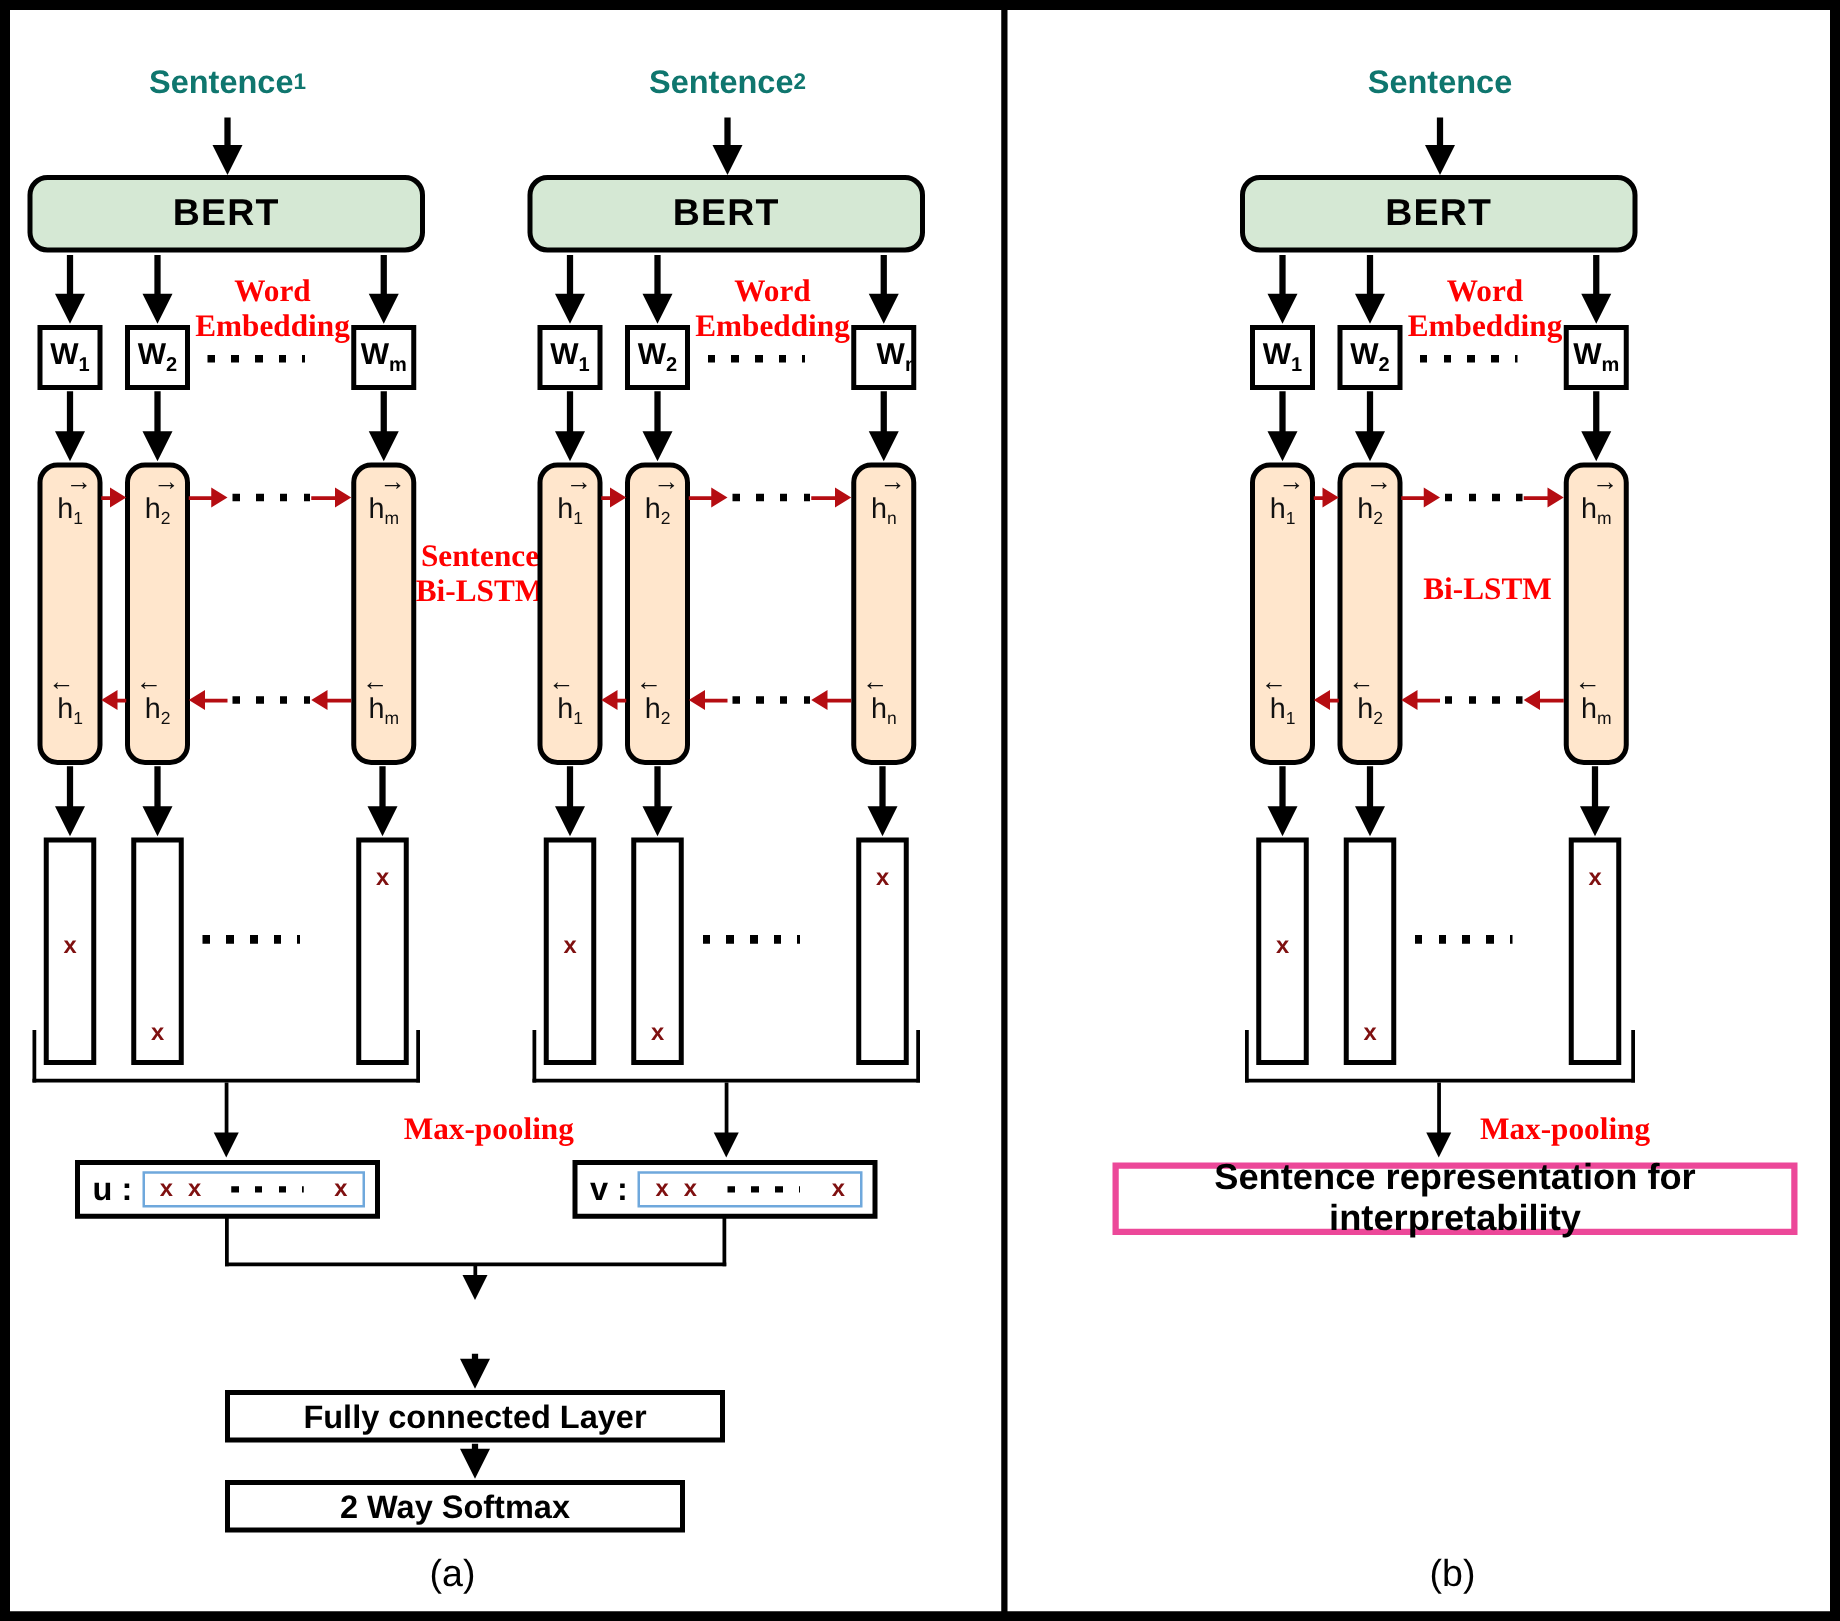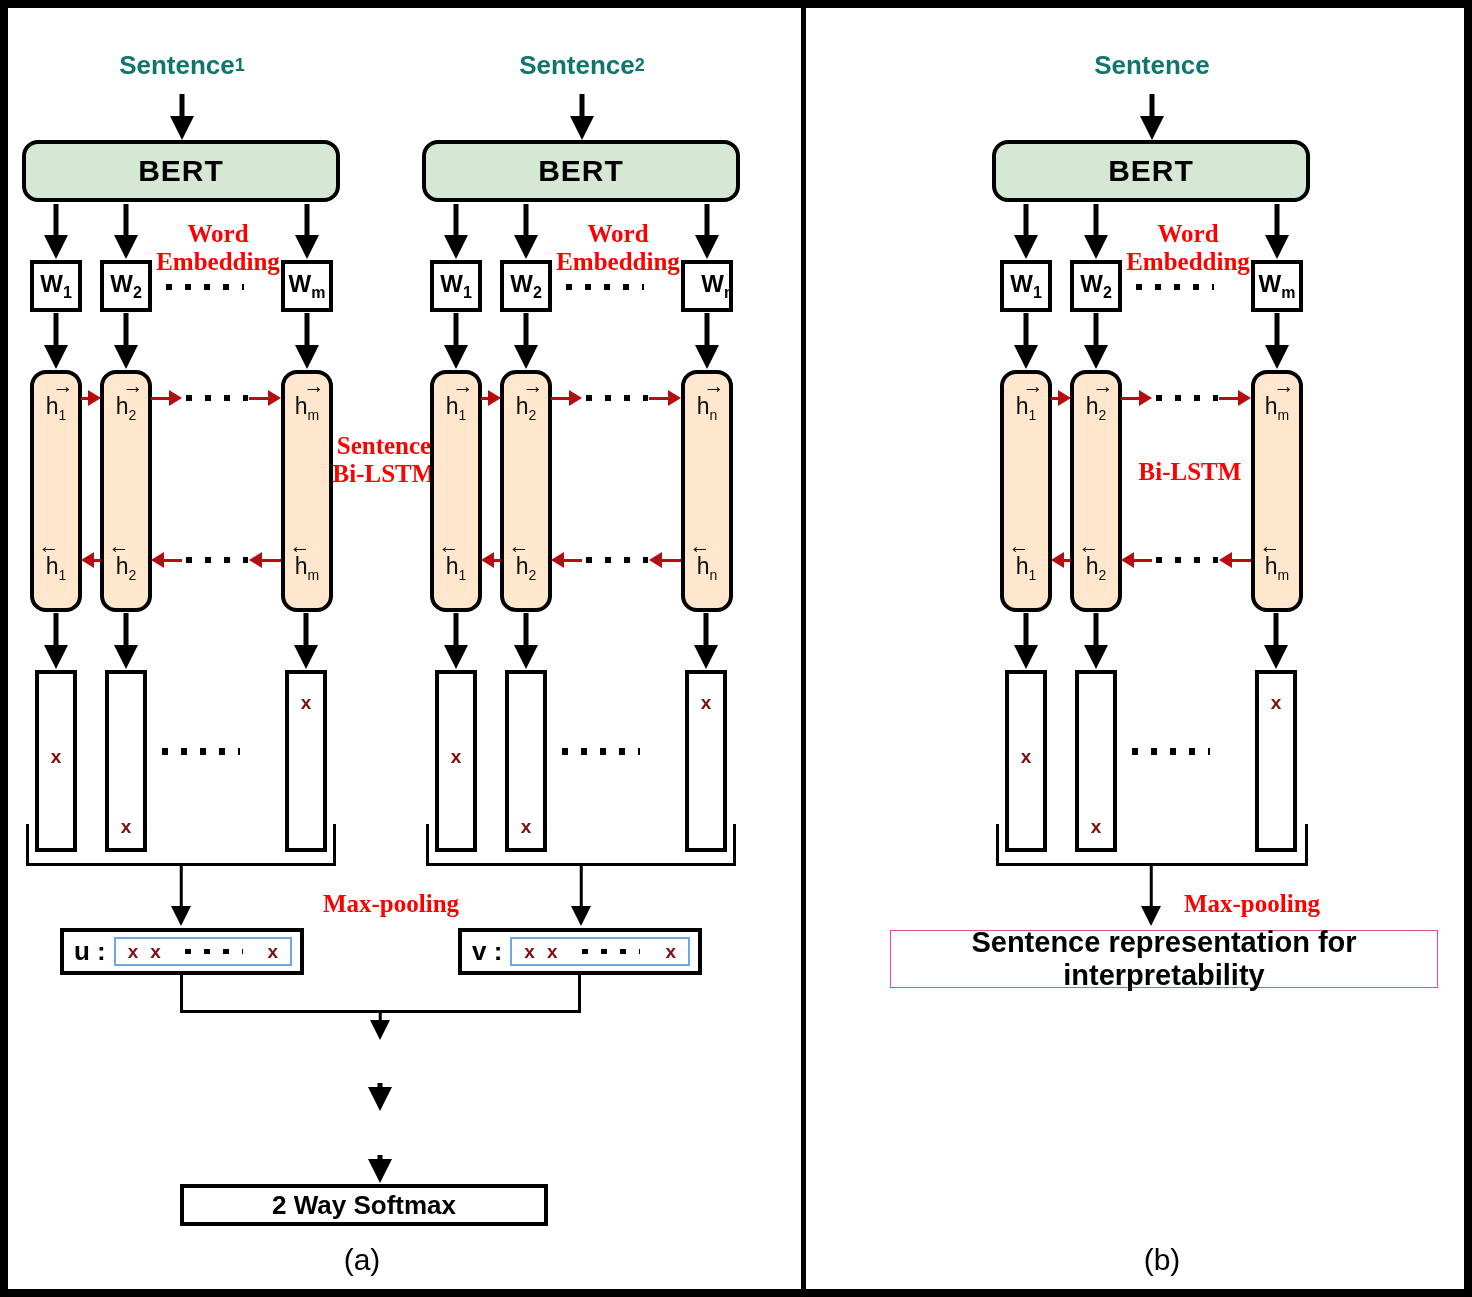--- a/index.html
+++ b/index.html
@@ -65,21 +65,21 @@
   .fbox{border:4px solid #000;background:#fff;font-size:26px;font-weight:bold;box-sizing:border-box;}
   .uvbox{border:4px solid #000;background:#fff;display:flex;align-items:center;
          padding:0 6px 0 10px;box-sizing:border-box;}
   .uvlabel{font-size:26px;font-weight:bold;white-space:pre;}
   .uvinner{flex:1;align-self:stretch;margin:5px 2px 5px 8px;
            border:2px solid var(--inner-box-border,#6fa8dc);
            display:flex;align-items:center;padding:0 12px;}
   .xm2{color:var(--x-mark,#7f1010);font-weight:bold;font-size:19px;}
   .uvinner .dots{width:58px;height:5px;margin:0 auto;}
 
-  .sentrep{border:1px solid #ec4899;background:#fff;font-size:29px;font-weight:bold;box-sizing:border-box;}
+  .sentrep{border:5px solid #ec4899;background:#fff;font-size:29px;font-weight:bold;box-sizing:border-box;}
   .caption{font-size:30px;color:#000;}
 </style>
 </head>
 <body>
 
 <div class="page">
 
   <div class="abs ctr title" style="left:62px;top:48px;width:240px;height:34px;">
       <span>Sentence</span>
       <sub>1</sub>
@@ -246,20 +246,23 @@
       <span class="xm2">x</span>
     </div>
   </div>
 
   <div class="abs line" style="left:180px;top:973px;width:3px;height:40px;"></div>
   <div class="abs line" style="left:578px;top:973px;width:3px;height:40px;"></div>
   <div class="abs line" style="left:180px;top:1010px;width:401px;height:3px;"></div>
   <div class="varrow thin" style="left:368px;top:1012px;height:28px;"></div>
 
   <div class="varrow" style="left:368px;top:1083px;height:28px;"></div>
+  <div class="abs ctr fbox" style="left:180px;top:1112px;width:400px;height:42px;">
+      <span>Fully connected Layer</span>
+    </div>
   <div class="varrow" style="left:368px;top:1155px;height:28px;"></div>
   <div class="abs ctr fbox" style="left:180px;top:1184px;width:368px;height:42px;">
       <span>2 Way Softmax</span>
     </div>
   <div class="abs ctr caption" style="left:302px;top:1240px;width:120px;height:40px;">(a)</div>
 
   <div class="divider" style="left:801px;"></div>
 
   <div class="abs ctr title" style="left:1032px;top:48px;width:240px;height:34px;">
       <span>Sentence</span>

